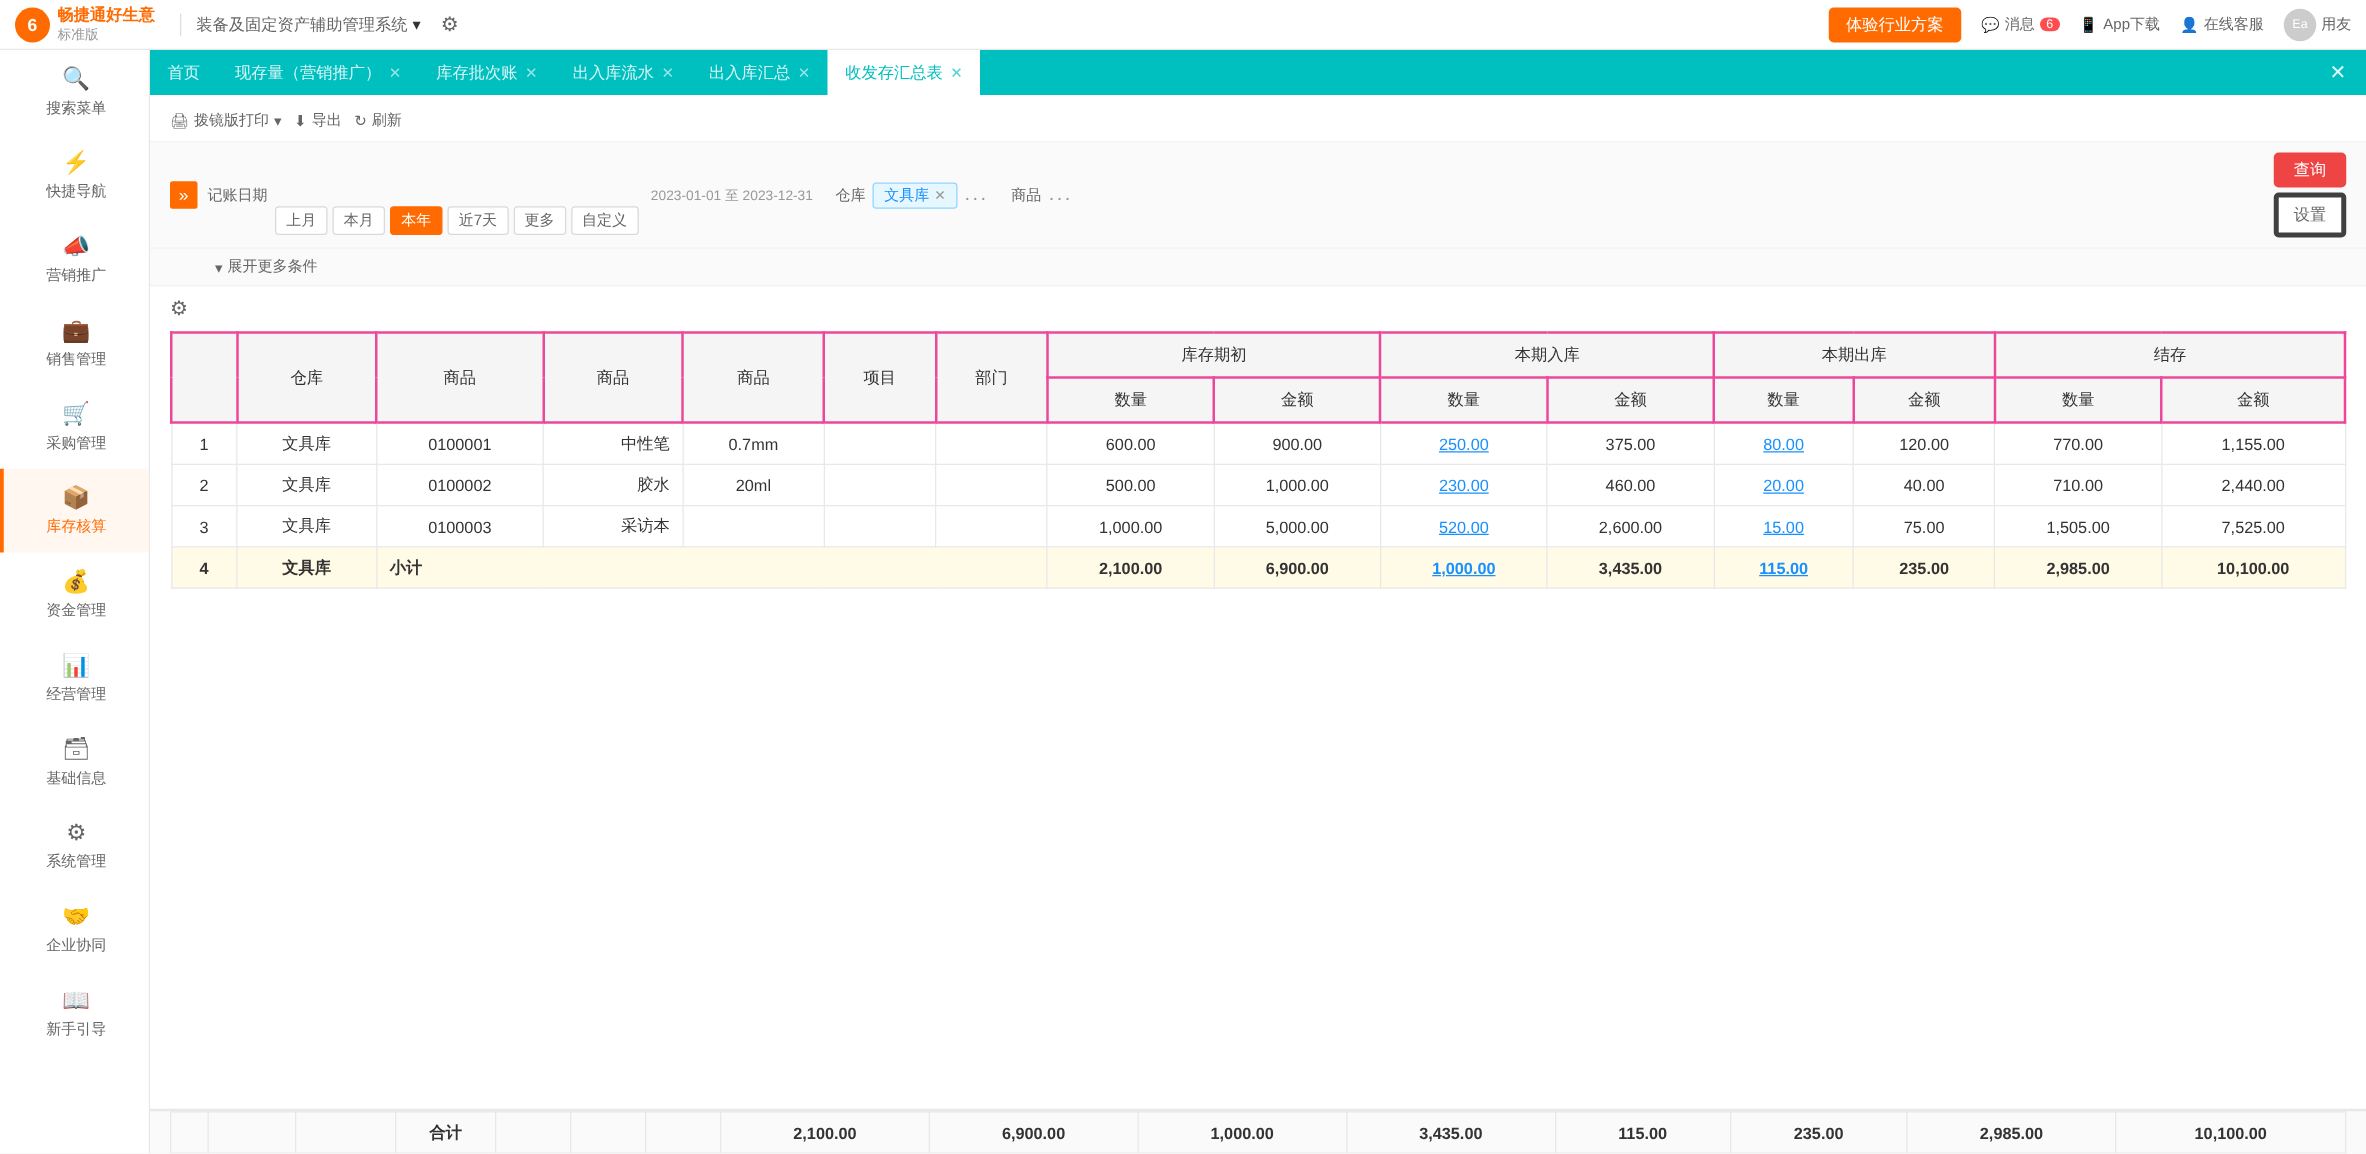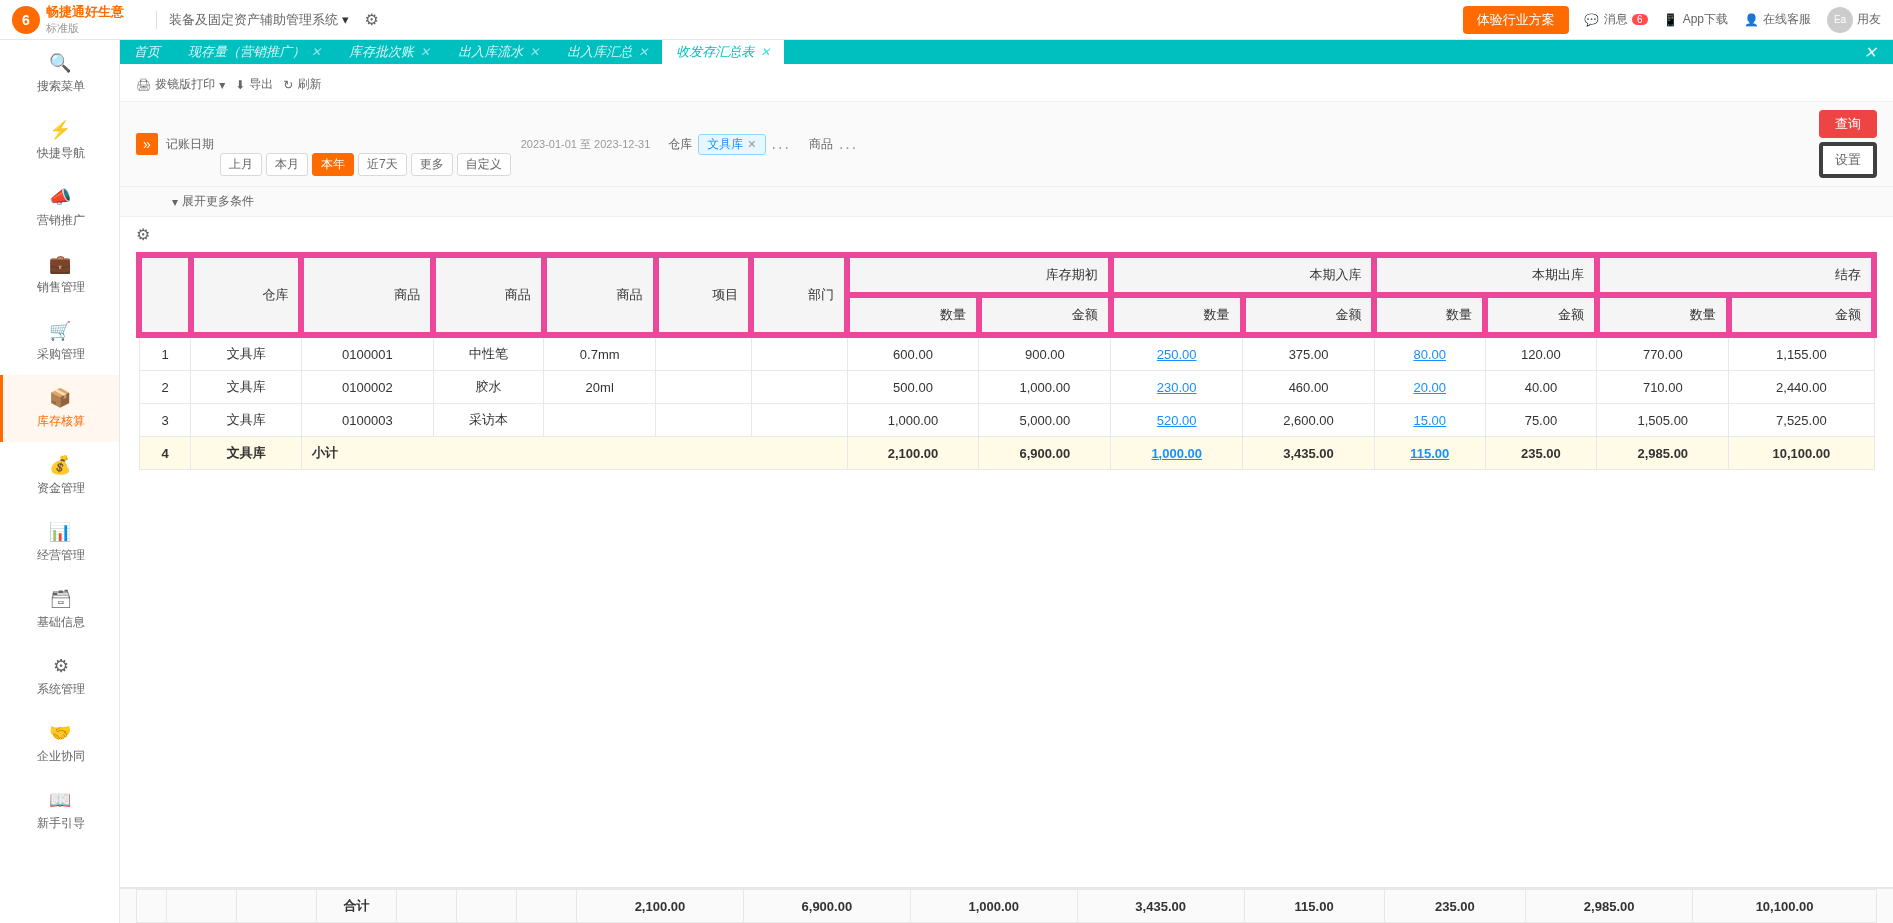--- a/index.html
+++ b/index.html
@@ -41,21 +41,21 @@
     .logo-text {
       font-size: 12px;
       color: #333;
       line-height: 1.3;
     }
     .logo-text .main { color: #ff6b00; font-weight: bold; font-size: 13px; }
     .logo-text .sub { color: #999; font-size: 11px; }
     .system-title {
       font-size: 13px;
       color: #666;
-      margin-left: 24px;
+      margin-left: 12px;
       padding-left: 12px;
       border-left: 1px solid #ddd;
     }
     .system-selector {
       display: flex;
       align-items: center;
       gap: 4px;
       cursor: pointer;
     }
     .top-header-right {
@@ -140,24 +140,23 @@
       display: flex;
       flex-direction: column;
       overflow: hidden;
     }
 
     
     .tab-bar {
       background: #00bfbf;
       display: flex;
       align-items: center;
-      height: 24px;
+      height: 36px;
       flex-shrink: 0;
       padding: 0 0;
-      font-style: italic;
     }
     .tab-item {
       display: flex;
       align-items: center;
       gap: 6px;
       padding: 0 14px;
       height: 36px;
       cursor: pointer;
       color: rgba(255,255,255,0.85);
       font-size: 13px;
@@ -366,23 +365,23 @@
       align-items: center;
       padding: 8px 0;
     }
     .settings-icon {
       cursor: pointer;
       color: #666;
       font-size: 16px;
     }
     thead tr th {
       background: #f5f5f5;
-      border: 6px solid #ec4899;
+      border: 2px solid #ec4899;
       padding: 8px 10px;
-      text-align: right;
+      text-align: center;
       font-weight: normal;
       color: #333;
       white-space: nowrap;
     }
     thead tr.main-header th {
       background: #f5f5f5;
     }
     thead tr.sub-header th {
       background: #f5f5f5;
     }
@@ -394,21 +393,21 @@
     }
     tbody tr.subtotal td {
       background: #fffbe6;
       font-weight: bold;
     }
     .num-link {
       color: #1890ff;
       text-decoration: underline;
       cursor: pointer;
     }
-    td.text-left { text-align: center; }
+    td.text-left { text-align: right; }
 
     
     .table-footer {
       border-top: 2px solid #e8e8e8;
       background: #fafafa;
       padding: 0 16px;
     }
   </style>
 </head>
 <body>

